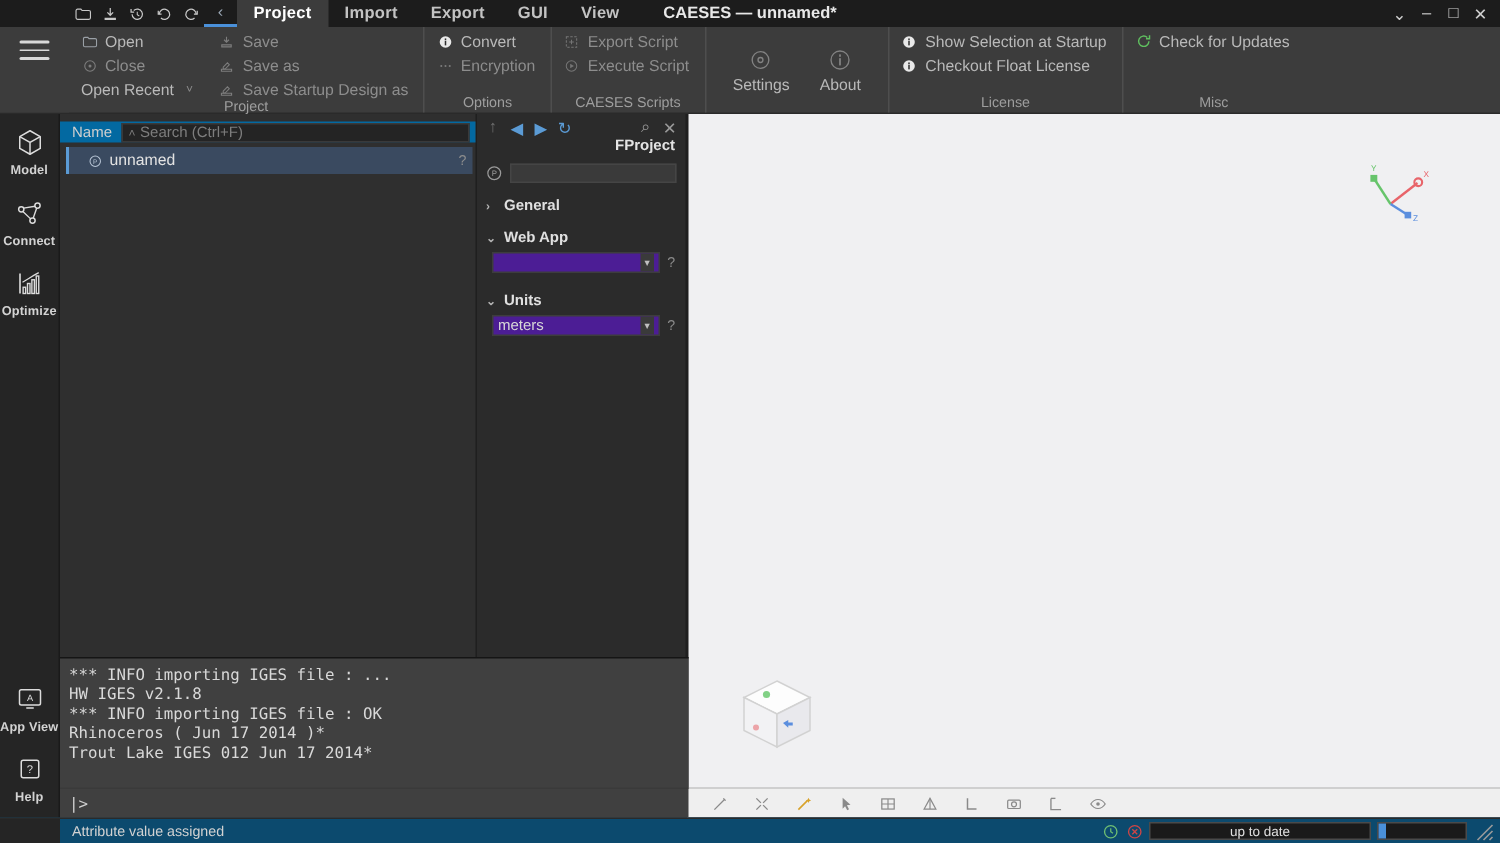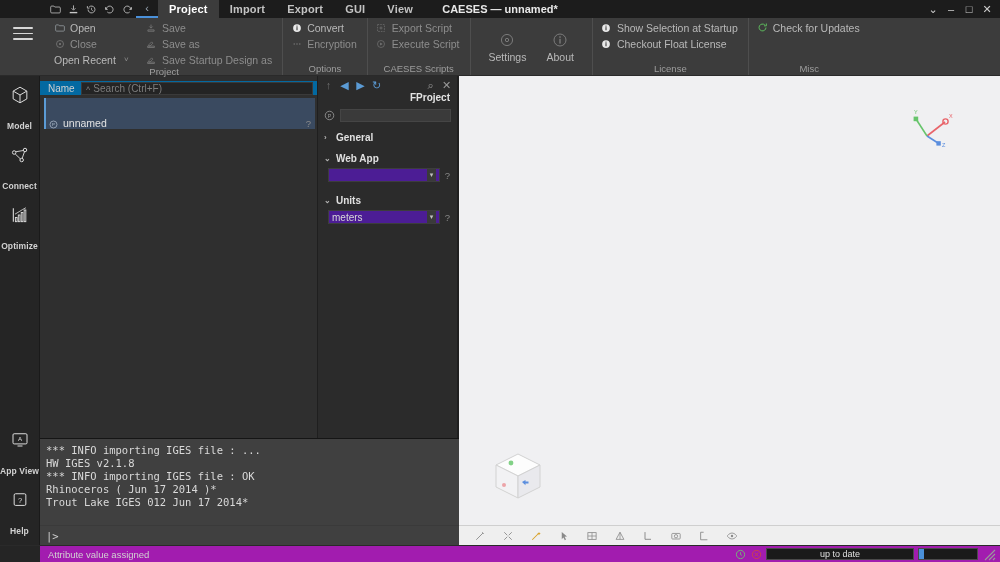--- a/index.html
+++ b/index.html
@@ -78,43 +78,43 @@
   
   .main { display:flex; flex:1; min-height:0; }
 
   
   .rail {
     width:40px; background:#252525; display:flex; flex-direction:column;
     align-items:center; flex:none; border-right:1px solid #1a1a1a;
   }
   .rail-item {
     width:40px; padding:9px 0 5px; display:flex; flex-direction:column;
-    align-items:center; gap:16px; color:#d2d2d2;
+    align-items:center; gap:3px; color:#d2d2d2;
   }
   .rail-label { font-size:8.5px; font-weight:bold; letter-spacing:.1px; }
   .rail-spacer { flex:1; }
 
   
   .tree-panel {
     width:278px; background:#2f2f2f; display:flex; flex-direction:column;
     flex:none; border-right:1px solid #1f1f1f;
   }
   .tree-head {
     height:14px; display:flex; align-items:center; gap:6px; padding:0 4px;
     background:#0369a1; margin-top:5px;
   }
   .tree-head .col-name { font-size:10px; color:#cfcfcf; padding-left:4px; }
   .search-box {
     flex:1; background:#242424; border:1px solid #3a3a3a; height:13px;
     display:flex; align-items:center; gap:3px; padding:0 4px; color:#7d7d7d; font-size:10px;
   }
   .tree-body { flex:1; padding-top:3px; overflow:hidden; }
   .tree-row {
-    height:31px; display:flex; align-items:flex-end; gap:5px; margin:0 2px 0 5px;
-    padding-left:4px; position:relative; font-size:10.5px; color:#e2e2e2;
+    height:18px; display:flex; align-items:center; gap:5px; margin:0 2px 0 5px;
+    padding-left:14px; position:relative; font-size:10.5px; color:#e2e2e2;
   }
   .tree-row.selected { background:#3a4a60; }
   .tree-row.selected::before {
     content:""; position:absolute; left:-1px; top:0; bottom:0; width:2px; background:#5b9bd5;
   }
   .tree-row .help-q { margin-left:auto; color:#8d8d8d; padding-right:4px; font-size:9.5px; }
 
   
   .prop-panel {
     width:140px; background:#2b2b2b; display:flex; flex-direction:column;
@@ -178,21 +178,21 @@
     flex:1; padding:5px 6px 2px 6px; font-family:"DejaVu Sans Mono", monospace;
     font-size:10.5px; color:#d9d9d9; line-height:13px; overflow:hidden;
   }
   .console-in {
     height:20px; border-top:1px solid #3a3a3a; display:flex; align-items:center;
     padding:0 6px; font-family:"DejaVu Sans Mono", monospace; font-size:10.5px; color:#cfcfcf;
   }
 
   
   .statusbar {
-    height:17px; background:#a21caf; display:flex; align-items:center; flex:none;
+    height:17px; background:#0c4a6e; display:flex; align-items:center; flex:none;
     border-top:1px solid #2a2a2a; font-size:9.5px; color:#d2d2d2;
   }
   .sb-left-pad { width:40px; height:17px; background:#252525; }
   .sb-msg { padding-left:8px; }
   .sb-right { margin-left:auto; display:flex; align-items:center; gap:4px; padding-right:4px; }
   .sb-icon { width:12px; height:12px; display:flex; align-items:center; justify-content:center; }
   .sb-status-field {
     width:148px; height:12px; background:#1a1a1a; border:1px solid #4a4a4a;
     display:flex; align-items:center; justify-content:center; font-size:9px; color:#e0e0e0;
   }

